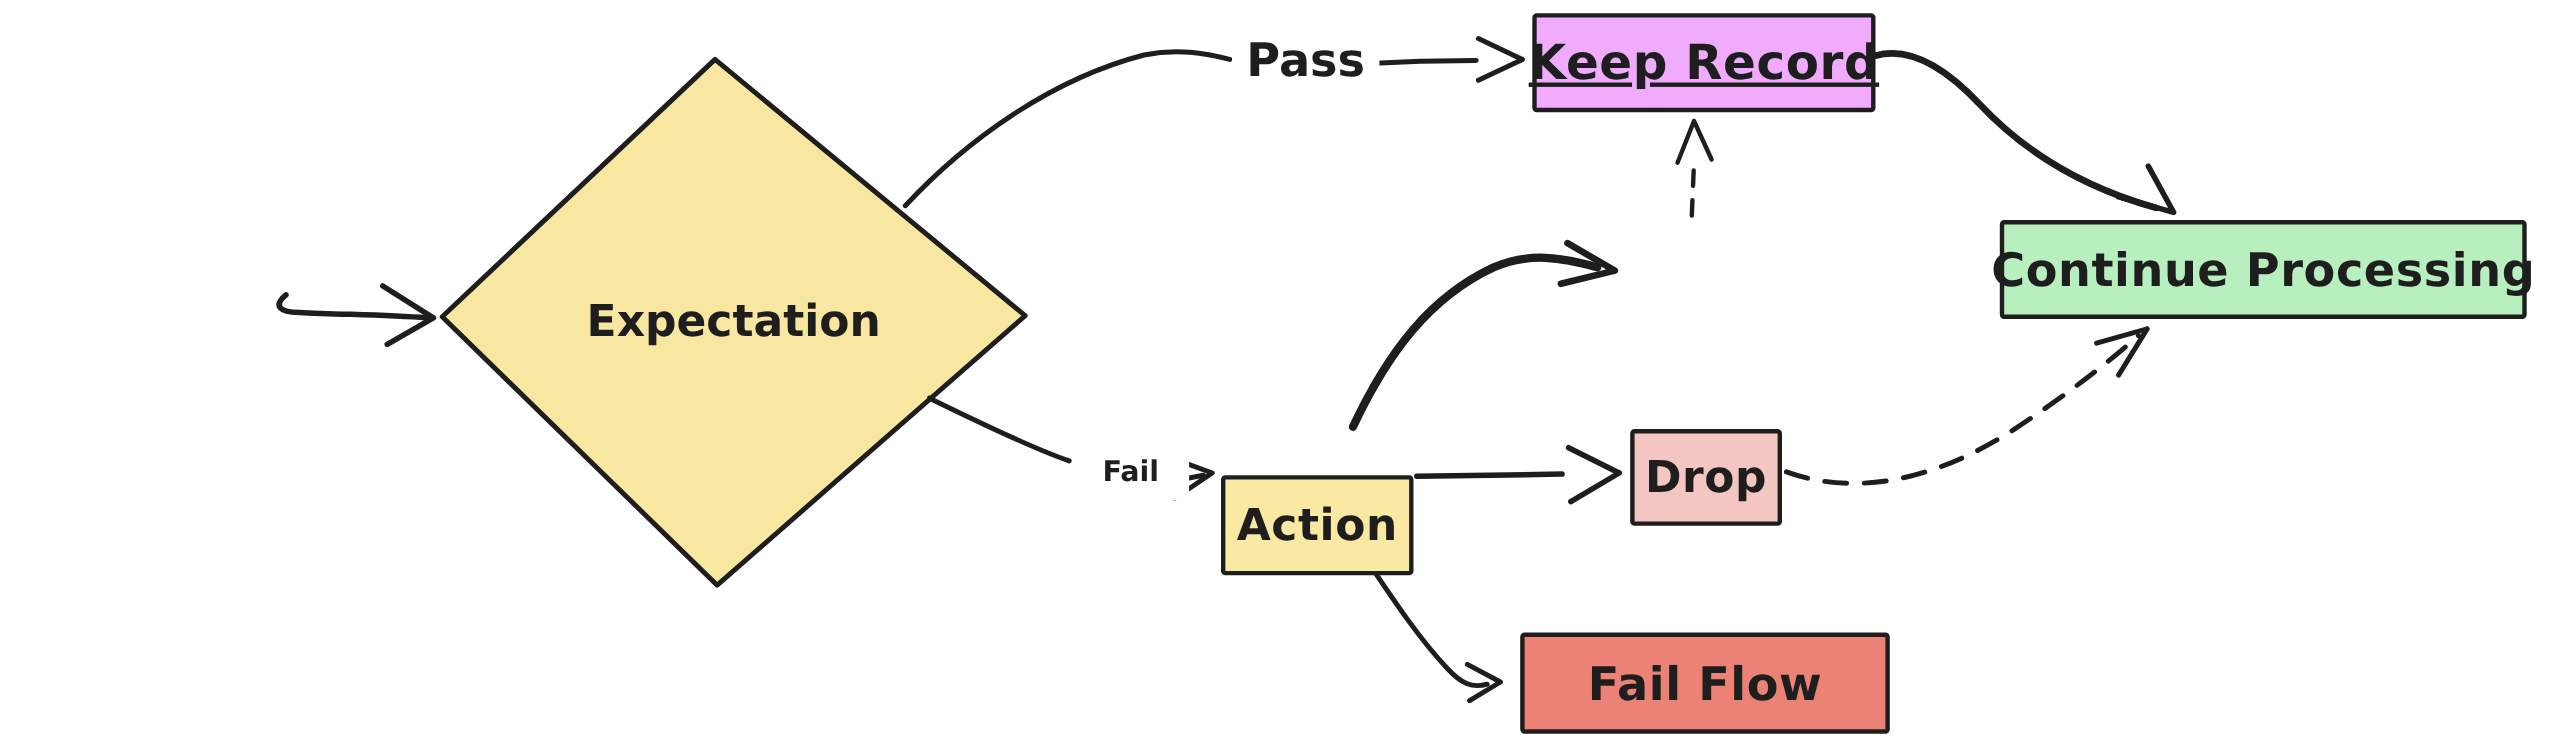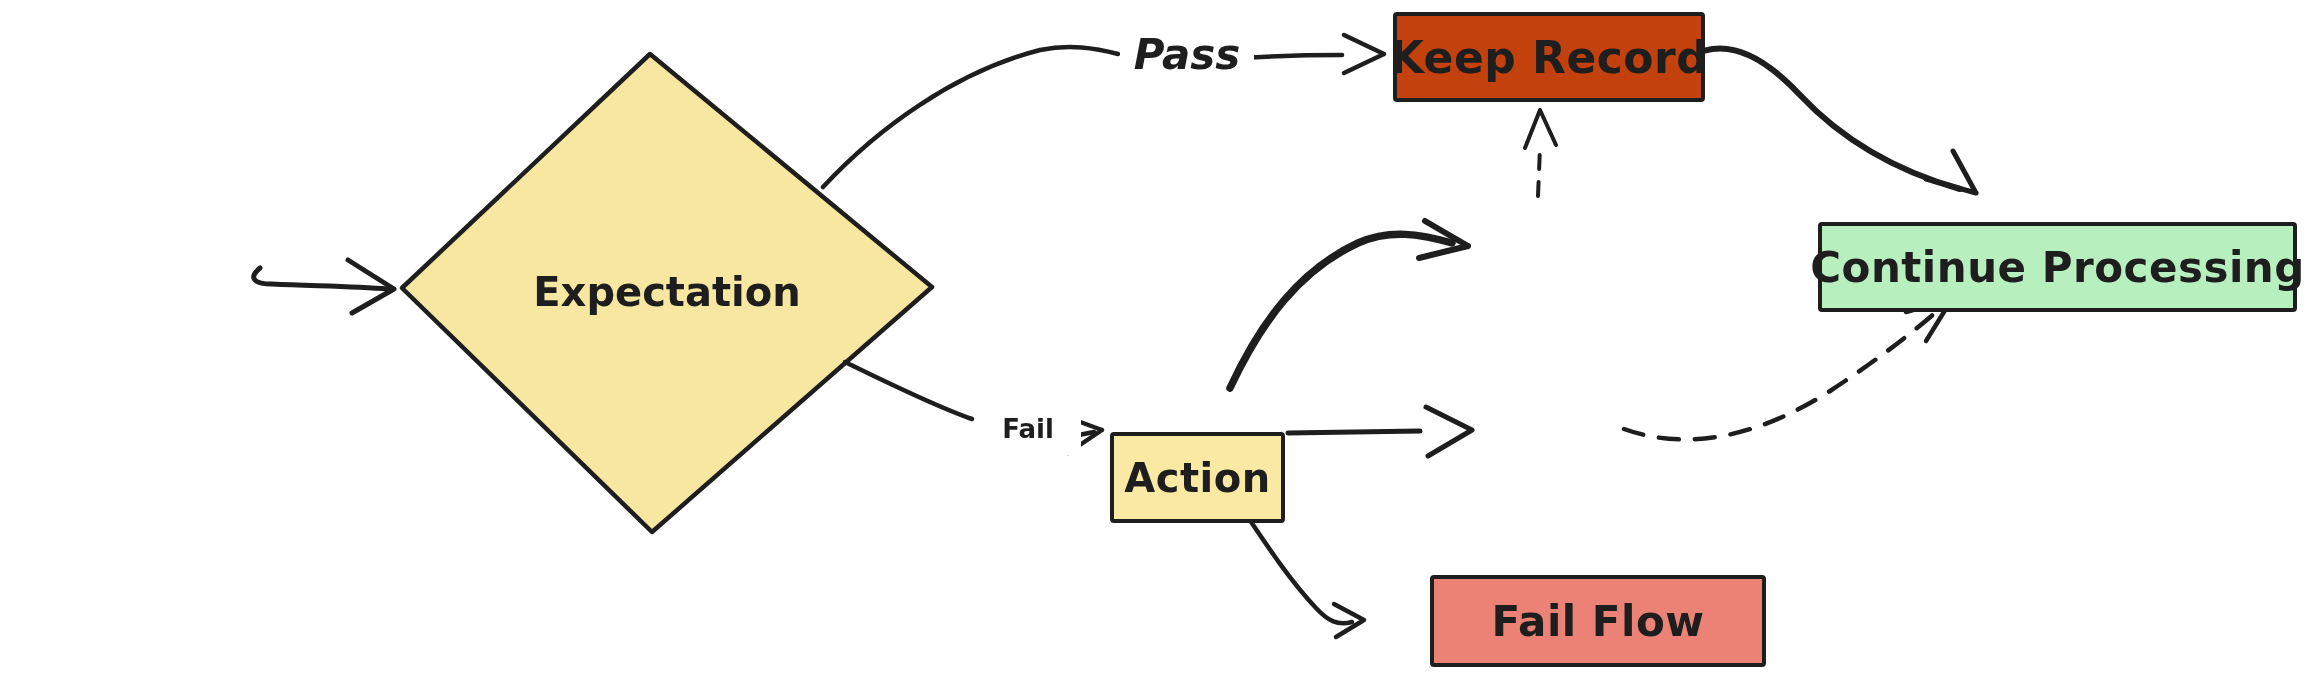--- a/index.html
+++ b/index.html
@@ -51,24 +51,24 @@
     color:var(--stroke,#1e1e1e);
     font-weight:600;
     white-space:nowrap;
   }
   
   #node-raw-data            {left:12px;   top:233px; width:244px; height:92px; font-size:42px;}
   #node-keep-record         {left:1393px; top:12px;  width:312px; height:90px; font-size:44px;}
   #node-warn                {left:1477px; top:201px; width:148px; height:90px; font-size:40px;}
   #node-action              {left:1110px; top:388px; width:175px; height:91px; font-size:40px;}
   #node-drop                {left:1482px; top:390px; width:138px; height:88px; font-size:40px;}
-  #node-fail-flow           {left:1382px; top:575px; width:336px; height:92px; font-size:42px;margin-left:48px;}
-  #node-continue-processing {left:1818px; top:200px; width:479px; height:90px; font-size:42px;margin-top:22px;}
+  #node-fail-flow           {left:1382px; top:575px; width:336px; height:92px; font-size:42px;}
+  #node-continue-processing {left:1818px; top:200px; width:479px; height:90px; font-size:42px;}
   #label-expectation        {left:517px;  top:264px; width:300px; height:56px; font-size:40px;}
-  #label-pass               {left:1120px; top:28px;  width:118px; height:52px; font-size:42px;font-style:italic;}
+  #label-pass               {left:1120px; top:28px;  width:118px; height:52px; font-size:42px;}
   #label-fail               {left:975px;  top:403px; width:90px;  height:52px; font-size:26px;}
 </style>
 </head>
 <body>
 
 <div class="canvas" style="--bg: #ffffff;">
 
   <svg class="edges" viewBox="0 0 2322 680" style="--stroke: #1e1e1e;">
 
     <polygon class="diamond-shape" points="402,288 650,54 932,287 652,532" style="fill: rgb(248, 231, 161);"></polygon>
@@ -119,29 +119,32 @@
       <path stroke-width="4.5" stroke-dasharray="20 16" d="M 1624 429 C 1688 452 1760 436 1830 391 C 1882 357 1922 325 1944 305"></path>
       <path stroke-width="4.5" d="M 1952 299 L 1906 312 M 1952 299 L 1926 341"></path>
     </g>
   </svg>
 
 
   <div class="diamond-label" id="label-expectation">
     <span>Expectation</span>
   </div>
 
-  <div class="node" id="node-keep-record" style="background-color: #c2410c;">
+  <div class="node" id="node-keep-record" style="background-color: #f0abfc; text-decoration: underline;">
     <span>Keep Record</span>
   </div>
 
 
   <div class="node" id="node-action" style="background-color: rgb(249, 233, 162); margin-top: 44px;">
     <span>Action</span>
   </div>
 
+  <div class="node" id="node-drop" style="background-color: rgb(244, 198, 194);">
+    <span>Drop</span>
+  </div>
 
   <div class="node" id="node-fail-flow" style="background-color: rgb(236, 129, 118);">
     <span>Fail Flow</span>
   </div>
 
   <div class="node" id="node-continue-processing" style="background-color: rgb(183, 239, 191);">
     <span>Continue Processing</span>
   </div>
 
   <div class="edge-label" id="label-pass">Pass</div>

